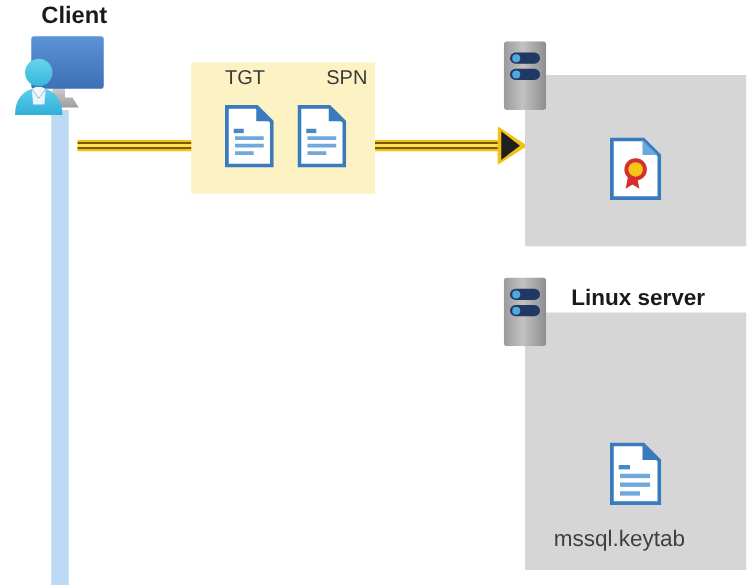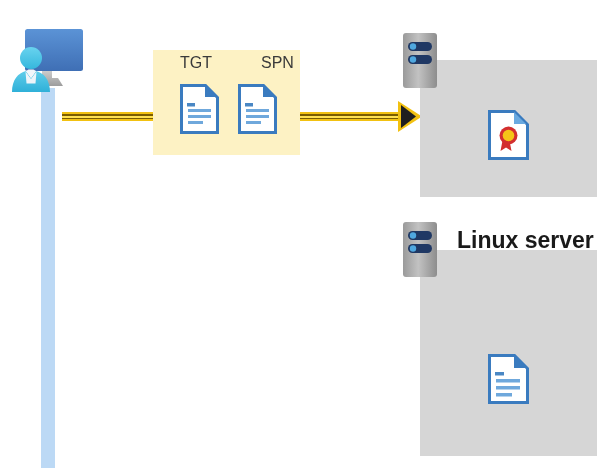--- a/index.html
+++ b/index.html
@@ -41,21 +41,21 @@
     font-size: 19px;
   }
   #dc-title {
     left: 457px;
     top: 4px;
     font-size: 18px;
   }
   #linux-title {
     left: 457px;
     top: 228px;
-    font-size: 23px;
+    font-size: 18px;
   }
   #keytab-caption {
     left: 443px;
     top: 421px;
     font-size: 18px;
     color: #3f3f3f;
   }
   .token-label {
     position: absolute;
     top: 54px;
@@ -143,20 +143,21 @@
   
   .token-doc { position: absolute; top: 84px; width: 39px; height: 50px; }
   #tgt-doc { left: 180px; }
   #spn-doc { left: 238px; }
 </style>
 </head>
 <body>
 
 <div id="canvas">
 
+  <div class="label-bold" id="client-title">Client</div>
 
   <div id="client-lifeline"></div>
 
   <div id="client-icon">
     <svg viewBox="0 0 86 70" width="86" height="70" xmlns="http://www.w3.org/2000/svg">
       <defs>
         <linearGradient id="monGrad" x1="0" y1="0" x2="0" y2="1">
           <stop offset="0%" stop-color="#5b93d6"></stop>
           <stop offset="100%" stop-color="#3f6fb5"></stop>
         </linearGradient>
@@ -281,14 +282,15 @@
     <svg viewBox="0 0 41 50" width="41" height="50" xmlns="http://www.w3.org/2000/svg">
       <path d="M1.5 1.5 h25 l13 13 v34 h-38 z" fill="#ffffff" stroke="#3a7bbf" stroke-width="3"></path>
       <path d="M26 2 v12 h12 z" fill="#3a7bbf"></path>
       <rect x="8" y="25" width="24" height="3.5" fill="#6fa8dc"></rect>
       <rect x="8" y="32" width="24" height="3.5" fill="#6fa8dc"></rect>
       <rect x="8" y="39" width="16" height="3.5" fill="#6fa8dc"></rect>
       <rect x="7" y="18" width="9" height="3.5" fill="#4a87c4"></rect>
     </svg>
   </div>
 
+  <div class="label-plain" id="keytab-caption">mssql.keytab</div>
 
 </div>
 
 </body></html>

